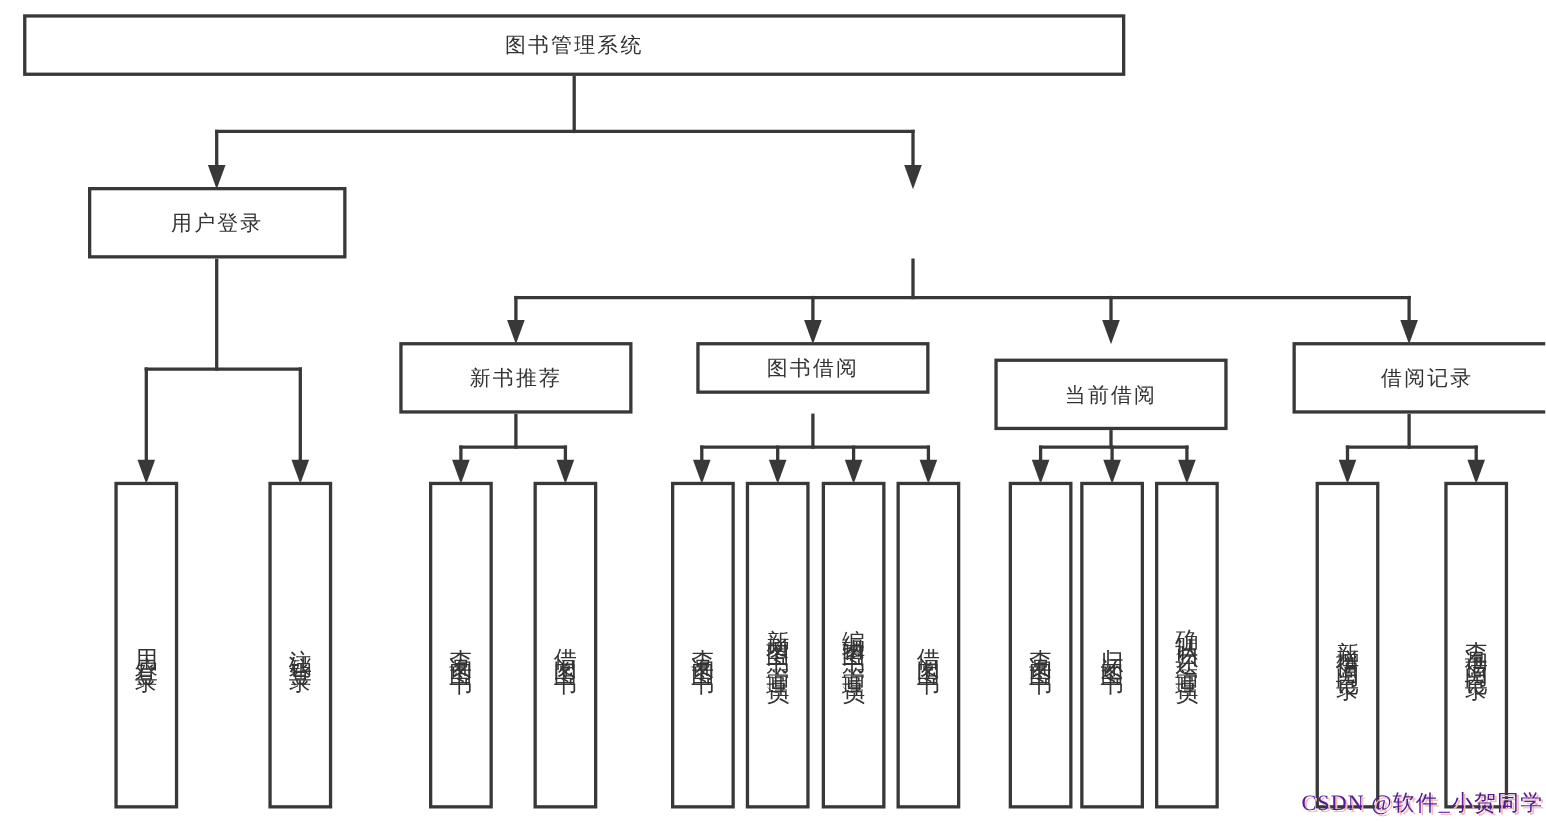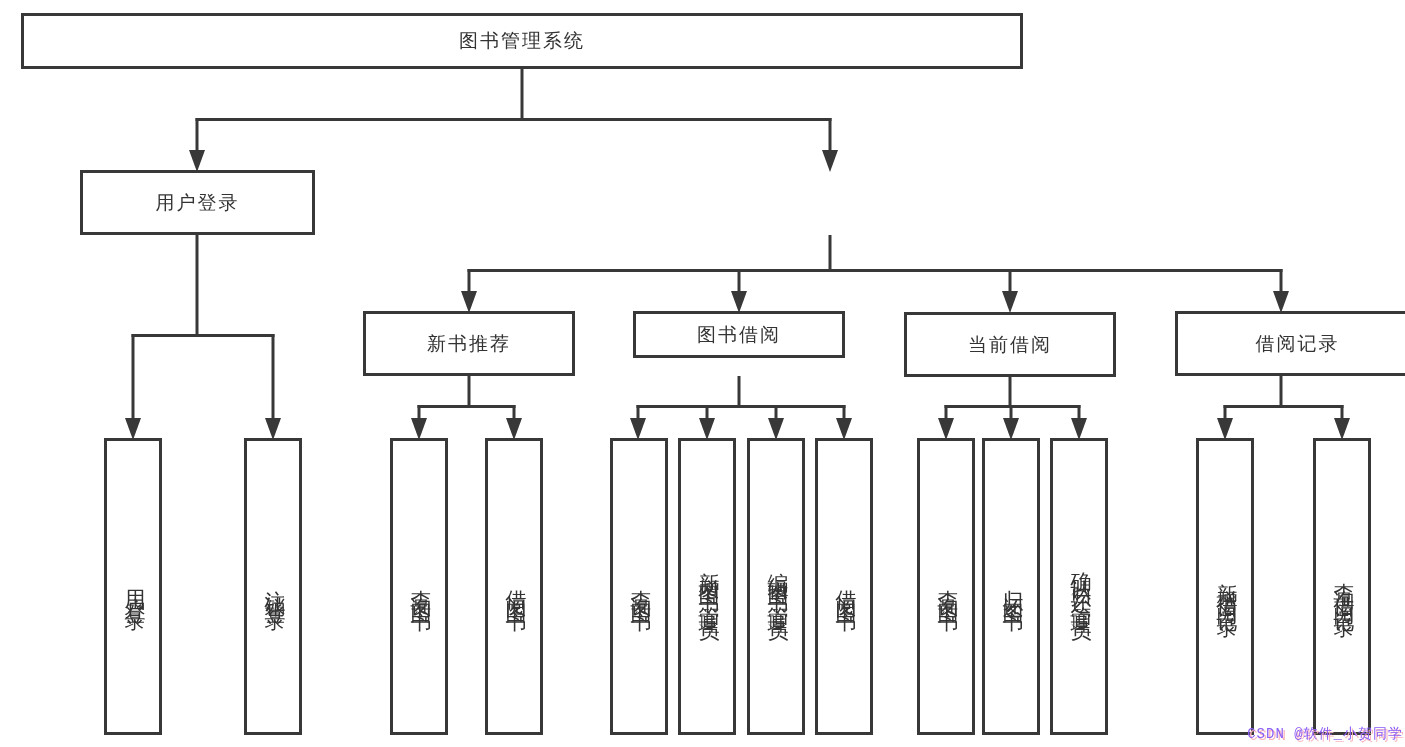--- a/index.html
+++ b/index.html
@@ -1,20 +1,20 @@
 <!DOCTYPE html>
 <html><head>
 <meta charset="utf-8">
 <style>
   html,body{margin:0;padding:0;background:#ffffff;}
   #canvas{
     position:relative;
     width:1405px;height:747px;
     background:#ffffff;
-    font-family:Liberation Mono, monospace;
+    font-family:Liberation Serif, serif;
     overflow:hidden;
   }
   #connectors{position:absolute;left:0;top:0;width:1405px;height:747px;}
   .node{
     position:absolute;
     box-sizing:border-box;
     border:3px solid #383838;
     background:#ffffff;
     display:flex;align-items:center;justify-content:center;
     color:#333333;
@@ -37,22 +37,22 @@
     text-orientation:mixed;
     font-size:21px;
     letter-spacing:7px;
     line-height:1.05;
     color:#333333;
     white-space:nowrap;
   }
   .watermark{
     position:absolute;
     right:2px;bottom:4px;
-    font-size:14px;
-    color:#8b5cf6;
+    font-size:20px;
+    color:#4c1d95;
     letter-spacing:1px;
     text-shadow:2px 2px 0 #f8b4bc;
     z-index:3;
   }
 </style>
 </head>
 <body>
 
 <div id="canvas">
 
@@ -136,21 +136,21 @@
   <div class="node" style="left:80px;top:170px;width:235px;height:65px">
     <span>用户登录</span>
   </div>
 
   <div class="node" style="left:363px;top:311px;width:212px;height:65px">
     <span>新书推荐</span>
   </div>
   <div class="node" style="left:633px;top:311px;width:212px;height:47px">
     <span>图书借阅</span>
   </div>
-  <div class="node" style="left:904px;top:312px;width:212px;height:65px">
+  <div class="node" style="left:904px;top:326px;width:212px;height:65px">
     <span>当前借阅</span>
   </div>
   <div class="node" style="left:1175px;top:311px;width:245px;height:65px">
     <span>借阅记录</span>
   </div>
 
   <div class="leaf" style="left:104px">
     <span>用户登录</span>
   </div>
   <div class="leaf" style="left:244px">

